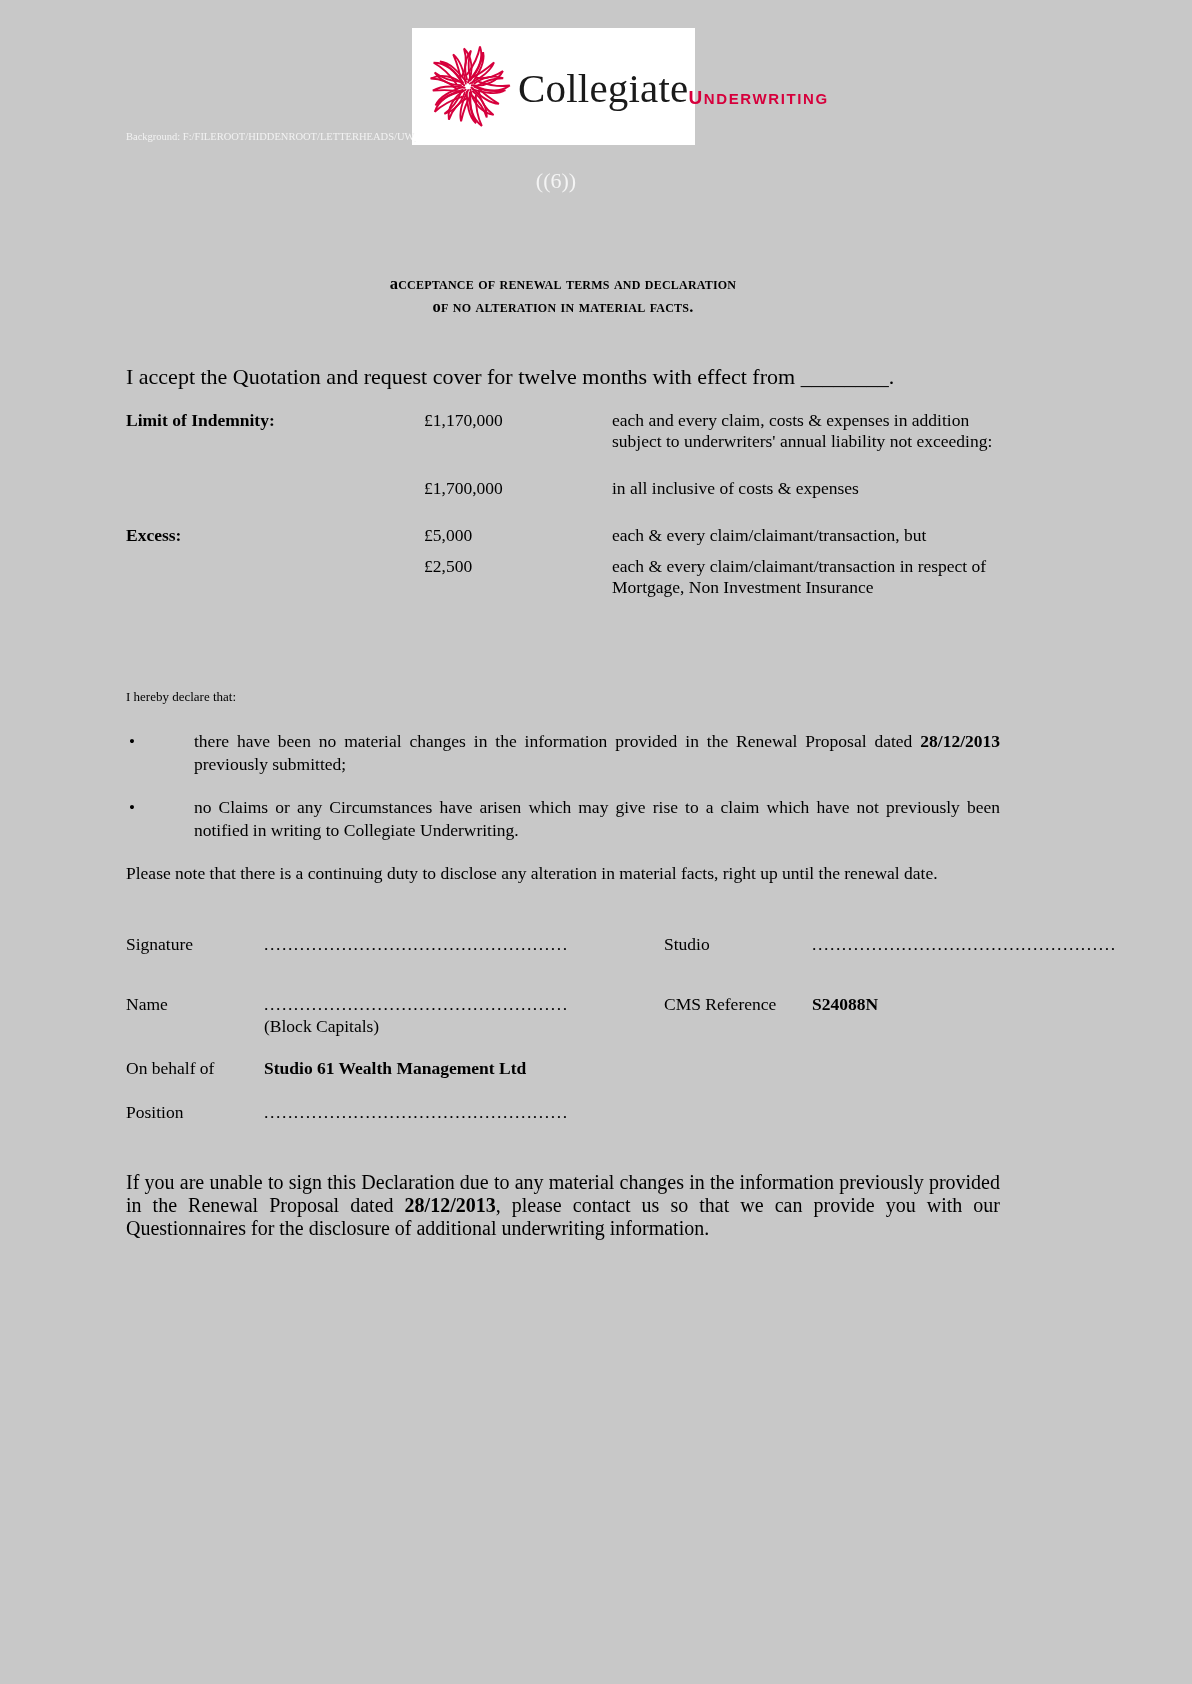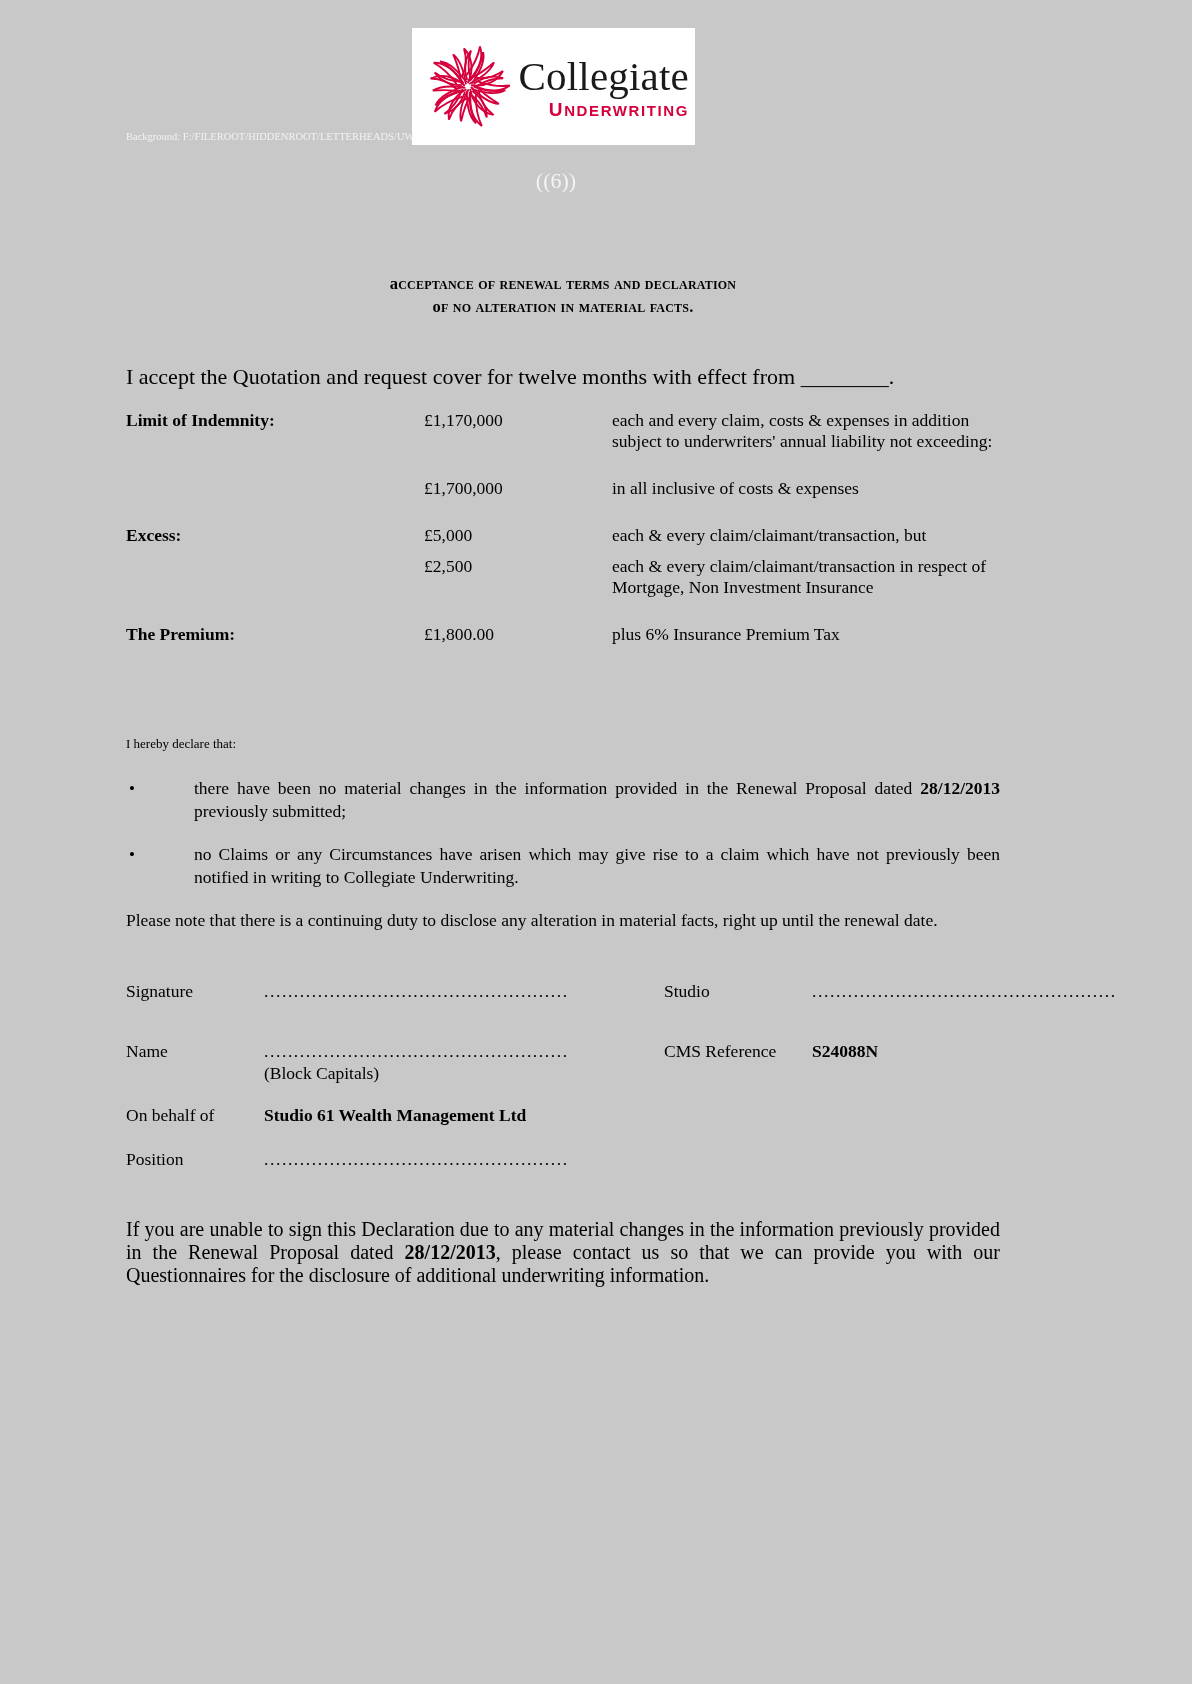--- a/index.html
+++ b/index.html
@@ -32,21 +32,21 @@
   .logo-mark {
     width: 100px;
     height: 105px;
     flex: 0 0 100px;
     margin-left: 6px;
     display: block;
   }
   .logo-words {
     flex: 1 1 auto;
     display: flex;
-    flex-direction: column;
+    flex-direction: row;
     align-items: flex-end;
     justify-content: center;
     padding-right: 6px;
     margin-top: 4px;
   }
   .logo-collegiate {
     font-family: "Liberation Serif", "DejaVu Serif", serif;
     font-size: 41px;
     line-height: 1.0;
     color: #1a1a1a;
@@ -277,25 +277,20 @@
       <tr class="tight">
         <td class="col-label">Excess:</td>
         <td class="col-amount">£5,000</td>
         <td class="col-desc">each &amp; every claim/claimant/transaction, but</td>
       </tr>
       <tr>
         <td class="col-label"></td>
         <td class="col-amount">£2,500</td>
         <td class="col-desc">each &amp; every claim/claimant/transaction in respect of Mortgage, Non Investment Insurance</td>
       </tr>
-      <tr>
-        <td class="col-label">The Premium:</td>
-        <td class="col-amount">£1,800.00</td>
-        <td class="col-desc">plus 6% Insurance Premium Tax</td>
-      </tr>
     </tbody>
   </table>
 
   <div class="declare-lead">I hereby declare that:</div>
 
   <ul class="declarations">
     <li>
       <span class="bullet">•</span><span>there have been no material changes in the information provided in the Renewal Proposal dated </span><b>28/12/2013</b><span> previously submitted;</span>
     </li>
     <li>

